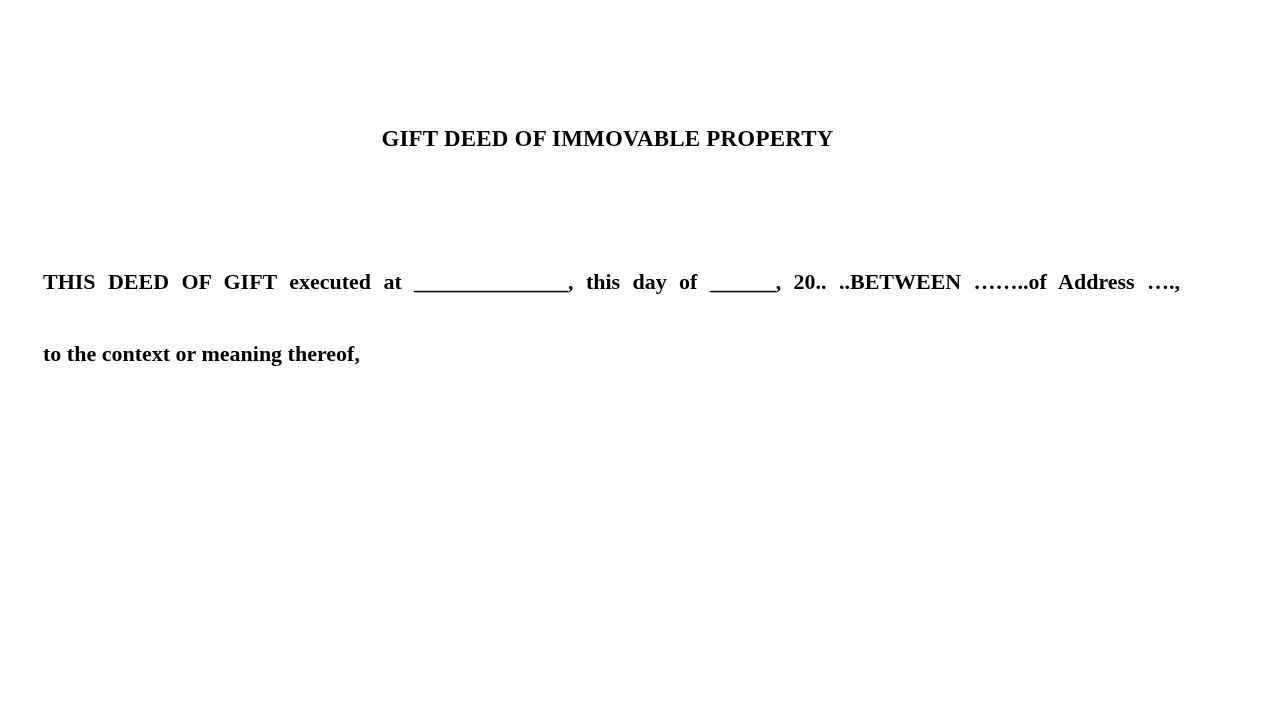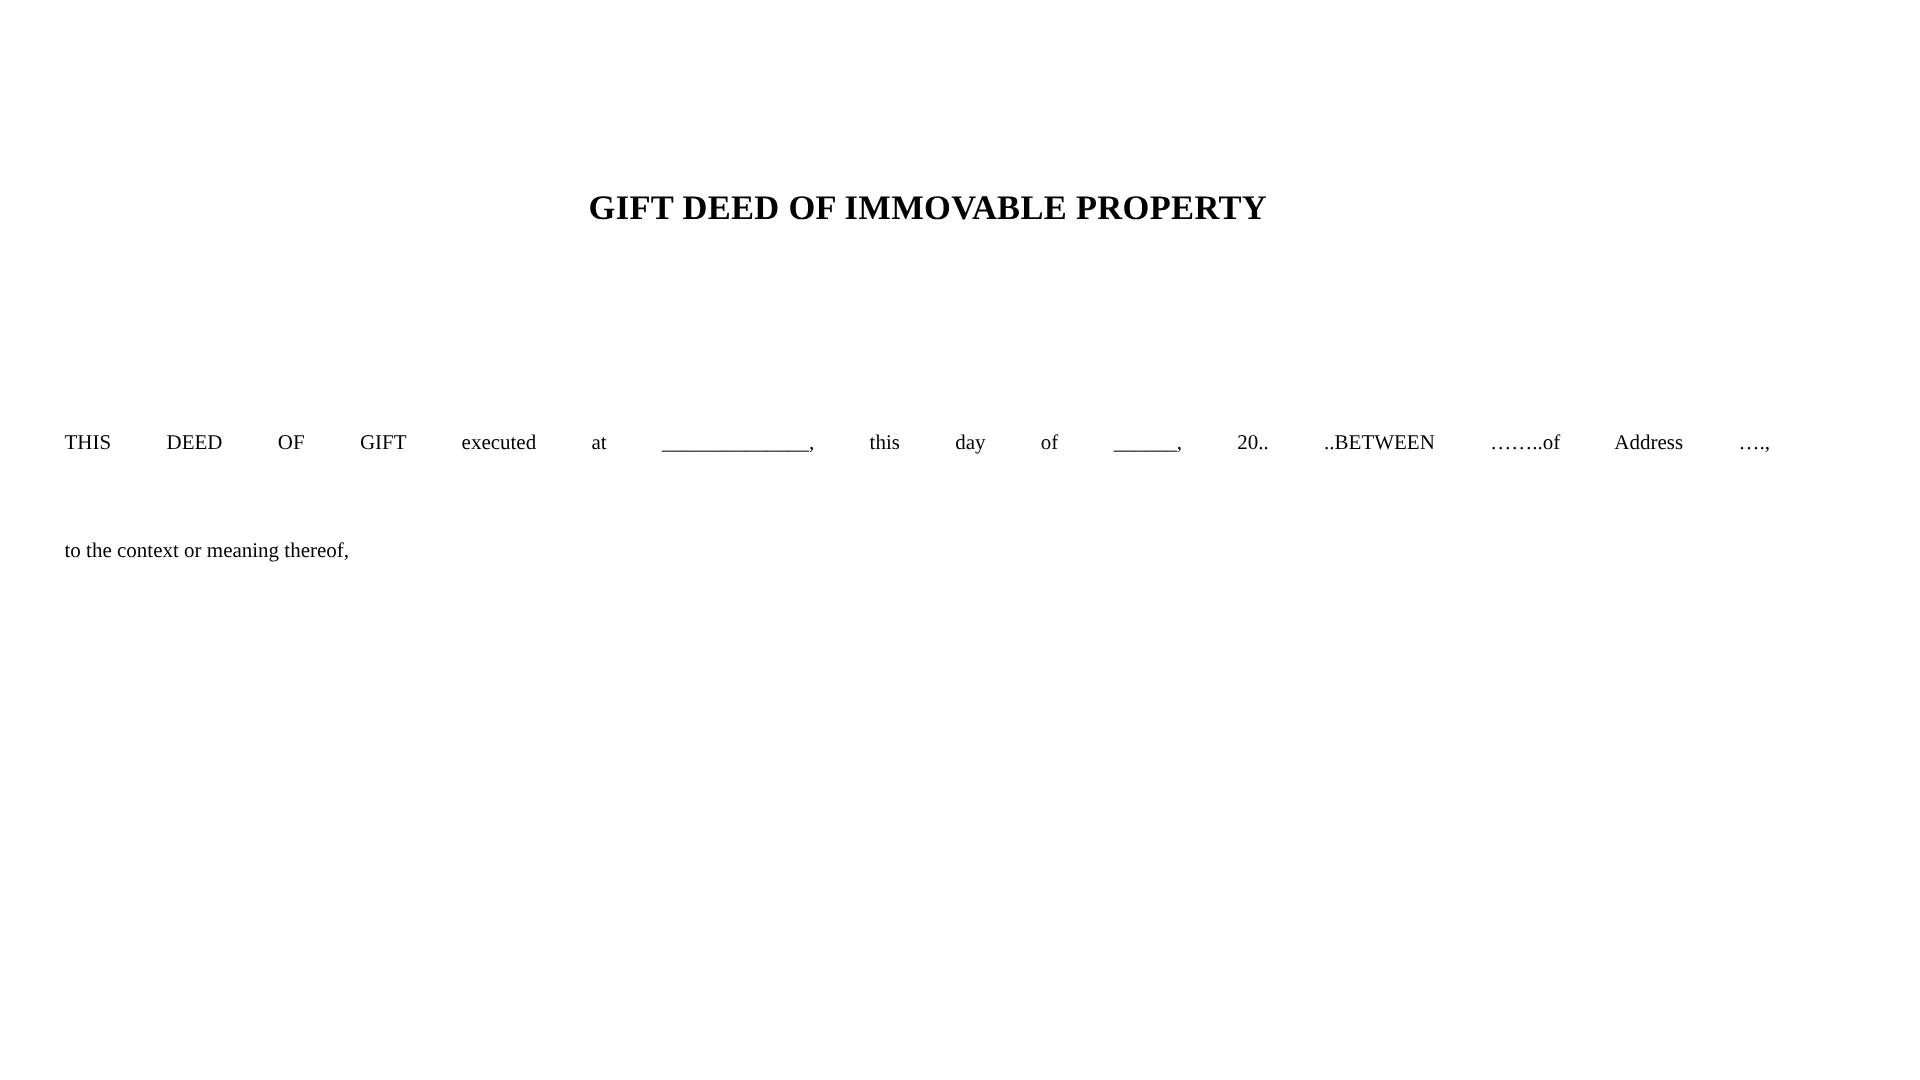--- a/index.html
+++ b/index.html
@@ -12,35 +12,36 @@
     width: 1280px;
     height: 720px;
     background: #ffffff;
     color: #000000;
     font-family: "Liberation Serif", serif;
     overflow: hidden;
   }
   .doc-title {
     position: absolute;
     top: 125px;
-    left: 50px;
+    left: 39px;
     width: 1137px;
     margin: 0;
     text-align: center;
     font-size: 23px;
     font-weight: bold;
     letter-spacing: 0.2px;
     line-height: 27px;
   }
   .doc-body {
     position: absolute;
-    top: 260px;
+    top: 246px;
     left: 43px;
     width: 1137px;
-    font-size: 14px;
+    font-size: 22px;
+    font-weight: bold;
   }
   .doc-line {
     line-height: 72px;
     text-align: justify;
     text-align-last: justify;
     white-space: normal;
   }
   .doc-line.last {
     text-align: center;
     text-align-last: left;

